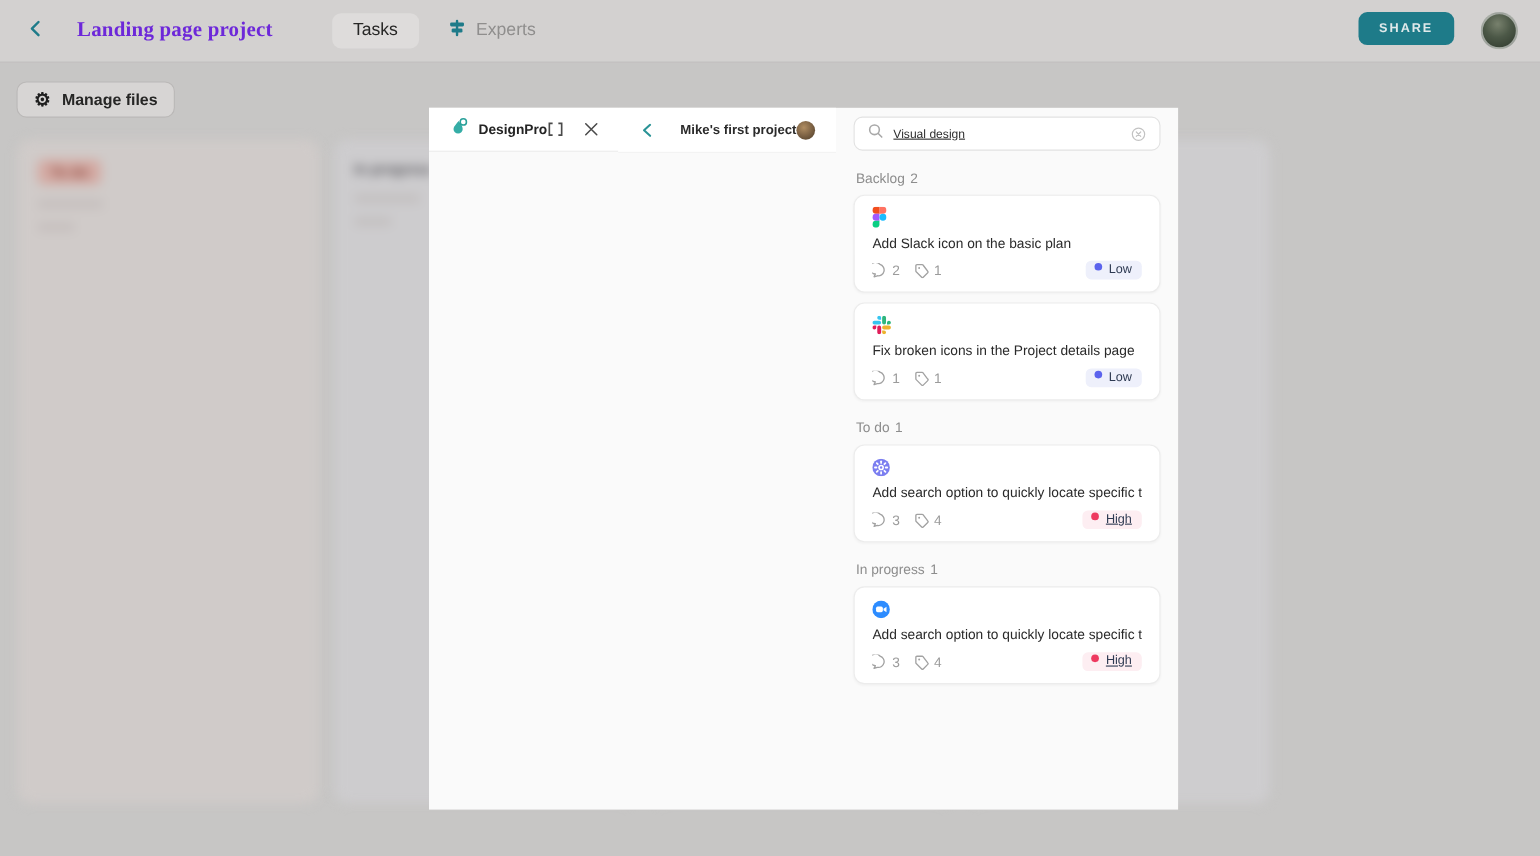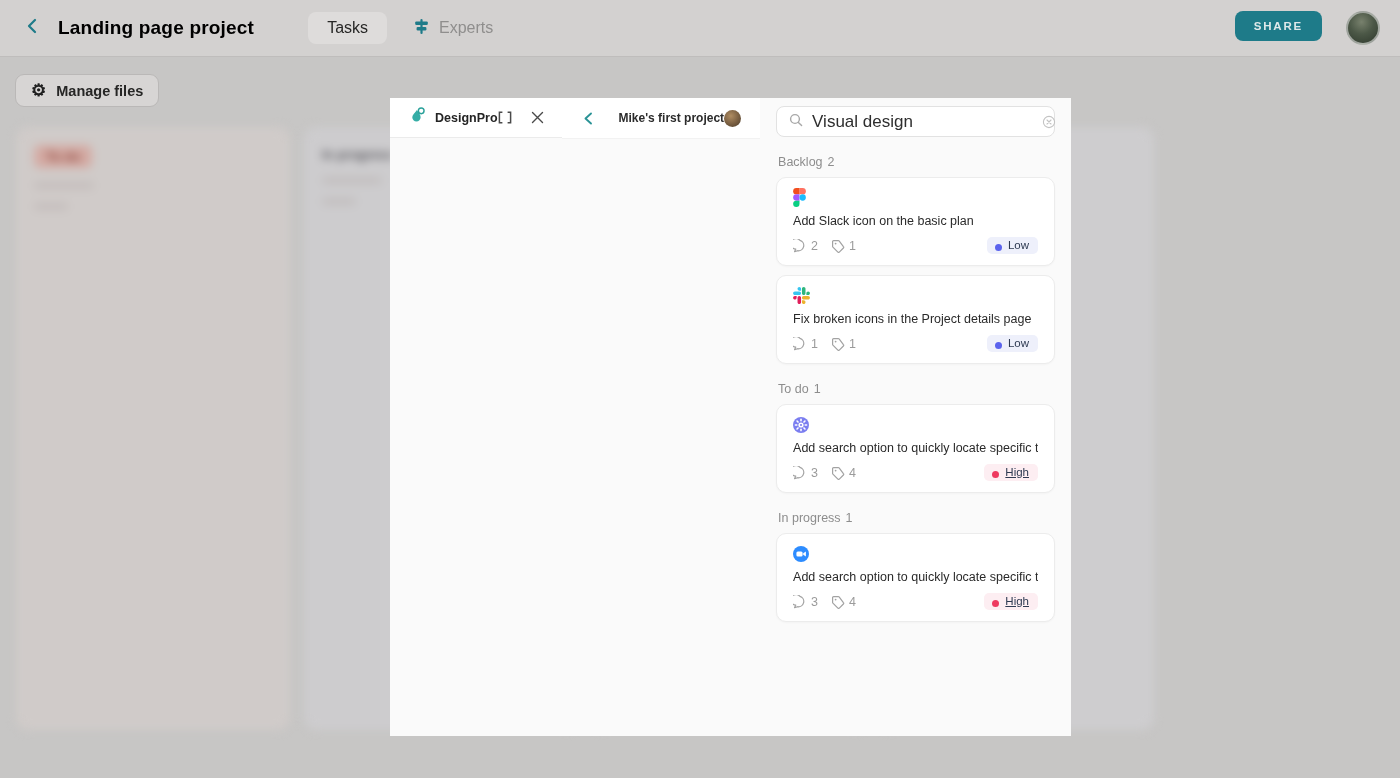--- a/index.html
+++ b/index.html
@@ -11,21 +11,21 @@
     -webkit-font-smoothing:antialiased;
   }
 
   
   .topbar {
     position:absolute; top:0; left:0; right:0; height:57px;
     background:#d3d1d0; border-bottom:1px solid #bfbdbc;
     display:flex; align-items:center; padding:0 20px; z-index:5;
   }
   .back-btn { width:22px; height:22px; display:flex; align-items:center; justify-content:center; cursor:pointer; }
-  .topbar-title { margin-left:16px; font-size:19px; font-weight:700; color:#000000; letter-spacing:.2px; }
+  .topbar-title { margin-left:28px; font-size:19px; font-weight:700; color:#6d28d9; letter-spacing:.2px;font-family:Liberation Serif, serif; }
   .tabs { margin-left:54px; display:flex; align-items:center; gap:26px; }
   .tab-pill { padding:7px 19px; background:#dedcdb; border-radius:8px; font-size:16px; color:#272726; cursor:pointer; }
   .tab-plain { display:flex; align-items:center; gap:9px; font-size:16px; color:#8f8e8d; cursor:pointer; }
   .topbar-right { margin-left:auto; display:flex; align-items:flex-start; }
   .share-btn {
     background:#1e7b89; color:#dfe9ea; border:none; border-radius:8px;
     padding:9px 19px; font-size:11.5px; font-weight:700; letter-spacing:1.8px; cursor:pointer;
     font-family:"Liberation Sans", sans-serif;
   }
   .topbar-avatar {
@@ -83,40 +83,40 @@
   }
 
   .modal-body { flex:1; padding:8px 16px 16px; overflow:hidden; }
 
   .search {
     height:31px; background:#fff; border:1px solid #e2e2e2; border-radius:8px;
     display:flex; align-items:center; padding:0 12px; gap:9px;
   }
   .search input {
     flex:1; border:none; outline:none; background:transparent;
-    font-size:17px; color:#2e2e2e; font-family:"Liberation Sans", sans-serif;
+    font-size:11px; color:#2e2e2e; font-family:"Liberation Sans", sans-serif;text-decoration:underline;
   }
   .clear-btn { display:flex; cursor:pointer; background:none; border:none; padding:0; }
 
   .section-label { margin:18px 2px 8px; display:flex; gap:5px; font-size:12.5px; color:#8d8d8d; }
 
   .card {
     background:#fff; border:1px solid #ececec; border-radius:10px;
     padding:10px 16px 11px; margin-bottom:9px; cursor:pointer;
     box-shadow:0 1px 2px rgba(0,0,0,.03);
   }
   .card-icon { height:19px; display:flex; align-items:center; }
   .card-title {
     margin-top:7px; font-size:12.5px; color:#2a2a2a;
     white-space:nowrap; overflow:hidden;
   }
   .card-meta { margin-top:9px; display:flex; align-items:center; }
   .meta-item { display:flex; align-items:center; gap:4px; margin-right:13px; font-size:12.5px; color:#9b9b9b; }
   .badge {
-    margin-left:auto; display:flex; align-items:flex-end; gap:6px;
+    margin-left:auto; display:flex; align-items:flex-start; gap:6px;
     padding:2px 9px 3px 8px; border-radius:5px; font-size:11.5px; font-weight:500; color:#2e3a52;
   }
   .badge .dot { width:7px; height:7px; border-radius:50%; }
   .badge[data-priority="Low"]  { background:#eef0fb; }
   .badge[data-priority="Low"]  .dot { background:#5b63ed; }
   .badge[data-priority="High"] { background:#fdeef2;text-decoration:underline; }
   .badge[data-priority="High"] .dot { background:#ee3a60; }
 </style>
 </head>
 <body>

